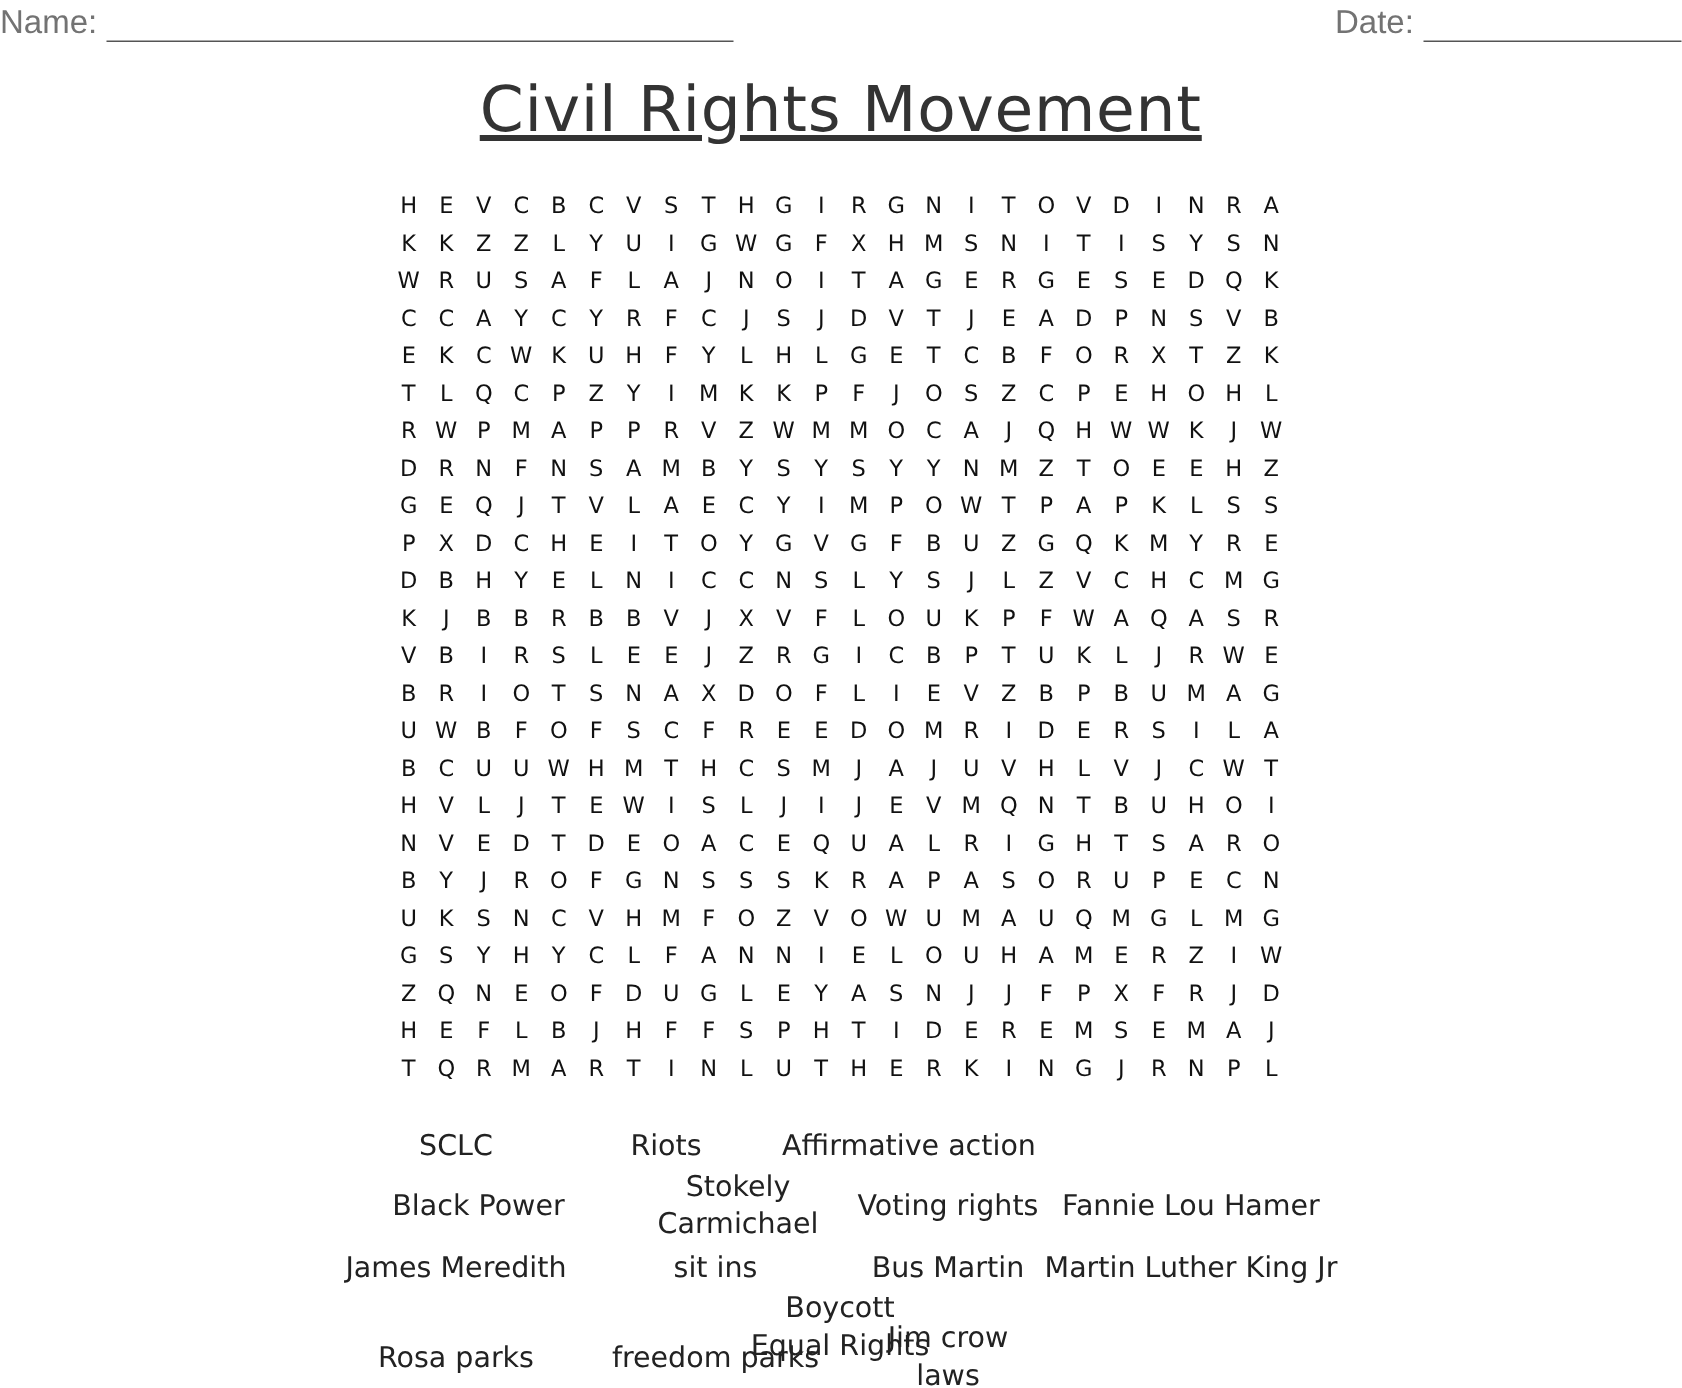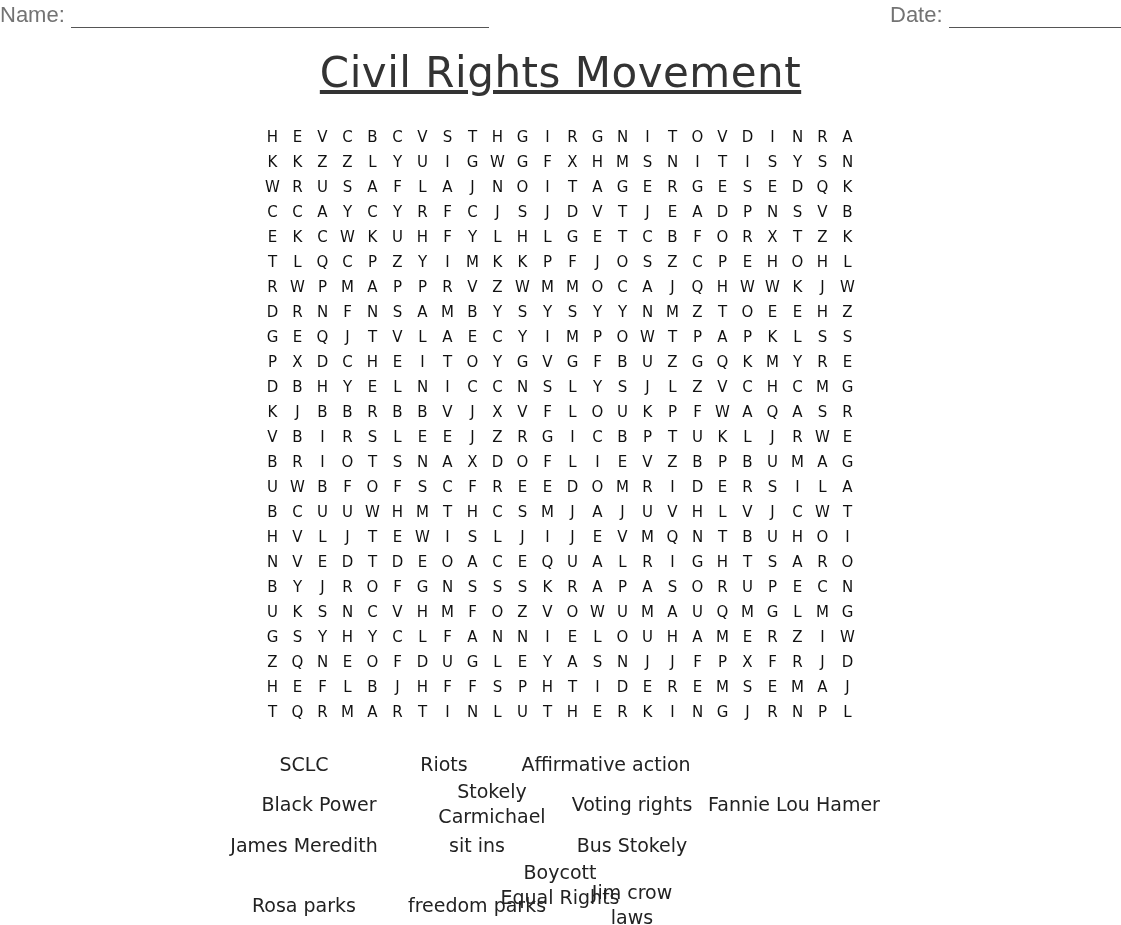--- a/index.html
+++ b/index.html
@@ -668,21 +668,22 @@
     </div>
     <div class="word-row" style="height: 52px;">
       <div class="word c1">Black Power</div>
       <div class="word c0" style="width: 158px; padding: 0px 25px; box-sizing: border-box;">Stokely Carmichael</div>
       <div class="word c2">Voting rights</div>
       <div class="word c3">Fannie Lou Hamer</div>
     </div>
     <div class="word-row" style="height: 30px;">
       <div class="word c0">James Meredith</div>
       <div class="word c1">sit ins</div>
-      <div class="word c2">Bus Stokely</div>
+      <div class="word c2">Bus Martin</div>
+      <div class="word c3">Martin Luther King Jr</div>
     </div>
     <div class="word-row" style="height: 30px; flex-direction: column;">
       <div class="word c0">Boycott</div>
       <div class="word c2">Equal Rights</div>
     </div>
     <div class="word-row" style="height: 30px;">
       <div class="word c0">Rosa parks</div>
       <div class="word c1">freedom parks</div>
       <div class="word c2">Jim crow laws</div>
     </div>

